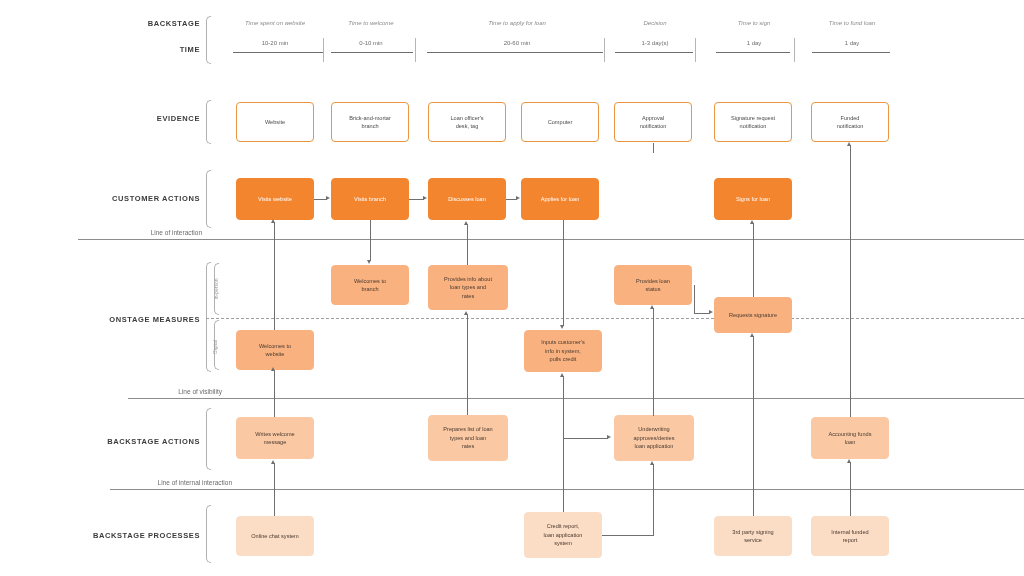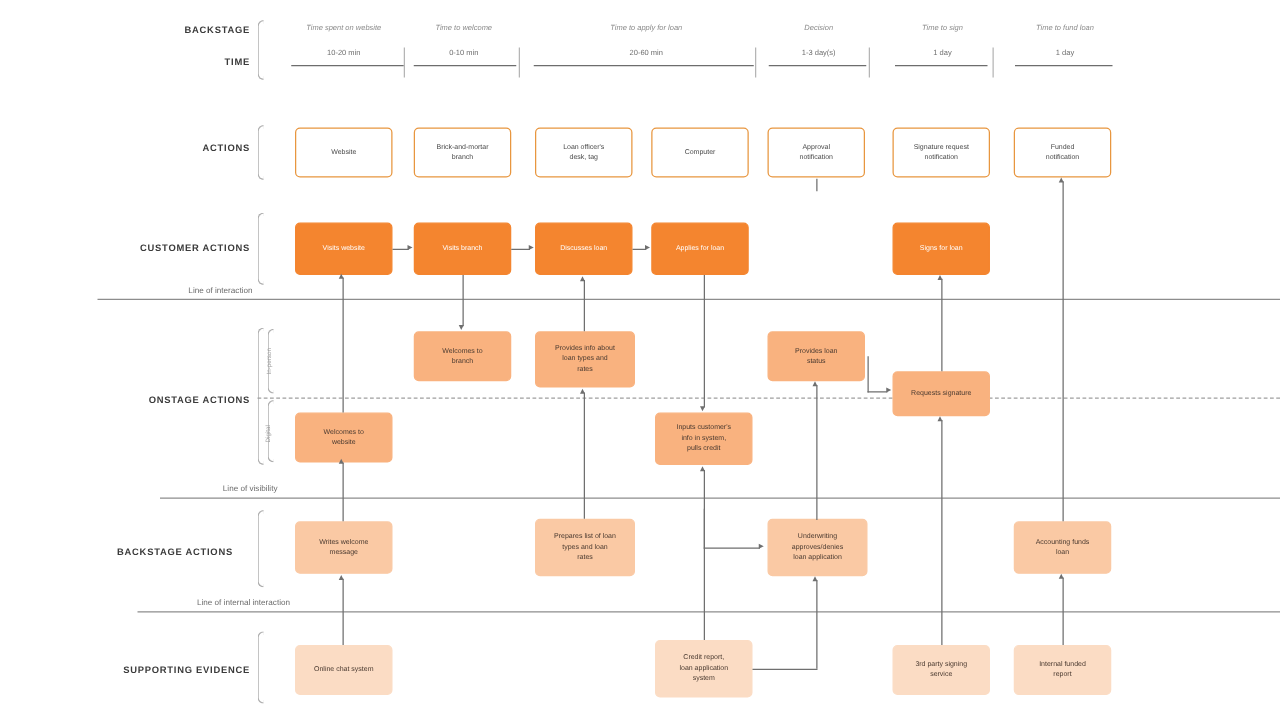--- a/index.html
+++ b/index.html
@@ -150,25 +150,25 @@
     border-bottom:4px solid #6f6f6f;
   }
 </style>
 </head>
 <body>
 
 <div id="blueprint">
 
   <div class="row-label" style="left:110px; top:19px; width:90px;">BACKSTAGE</div>
   <div class="row-label" style="left:110px; top:45px; width:90px;">TIME</div>
-  <div class="row-label" style="left:110px; top:114px; width:90px;">ACTIONS</div>
+  <div class="row-label" style="left:110px; top:114px; width:90px;">EVIDENCE</div>
   <div class="row-label" style="left:80px; top:194px; width:120px;">CUSTOMER ACTIONS</div>
-  <div class="row-label" style="left:80px; top:315px; width:120px;">ONSTAGE ACTIONS</div>
-  <div class="row-label" style="left:80px; top:437px; width:120px;text-align:center;">BACKSTAGE ACTIONS</div>
-  <div class="row-label" style="left:65px; top:531px; width:135px;">SUPPORTING EVIDENCE</div>
+  <div class="row-label" style="left:80px; top:315px; width:120px;">ONSTAGE MEASURES</div>
+  <div class="row-label" style="left:80px; top:437px; width:120px;">BACKSTAGE ACTIONS</div>
+  <div class="row-label" style="left:65px; top:531px; width:135px;">BACKSTAGE PROCESSES</div>
 
   <div class="brace" style="left:206px; top:16px; height:48px;"></div>
   <div class="brace" style="left:206px; top:100px; height:44px;"></div>
   <div class="brace" style="left:206px; top:170px; height:58px;"></div>
   <div class="brace" style="left:206px; top:262px; height:110px;"></div>
   <div class="brace" style="left:214px; top:263px; height:52px;"></div>
   <div class="brace" style="left:214px; top:320px; height:50px;"></div>
   <div class="brace" style="left:206px; top:408px; height:62px;"></div>
   <div class="brace" style="left:206px; top:505px; height:58px;"></div>
 

